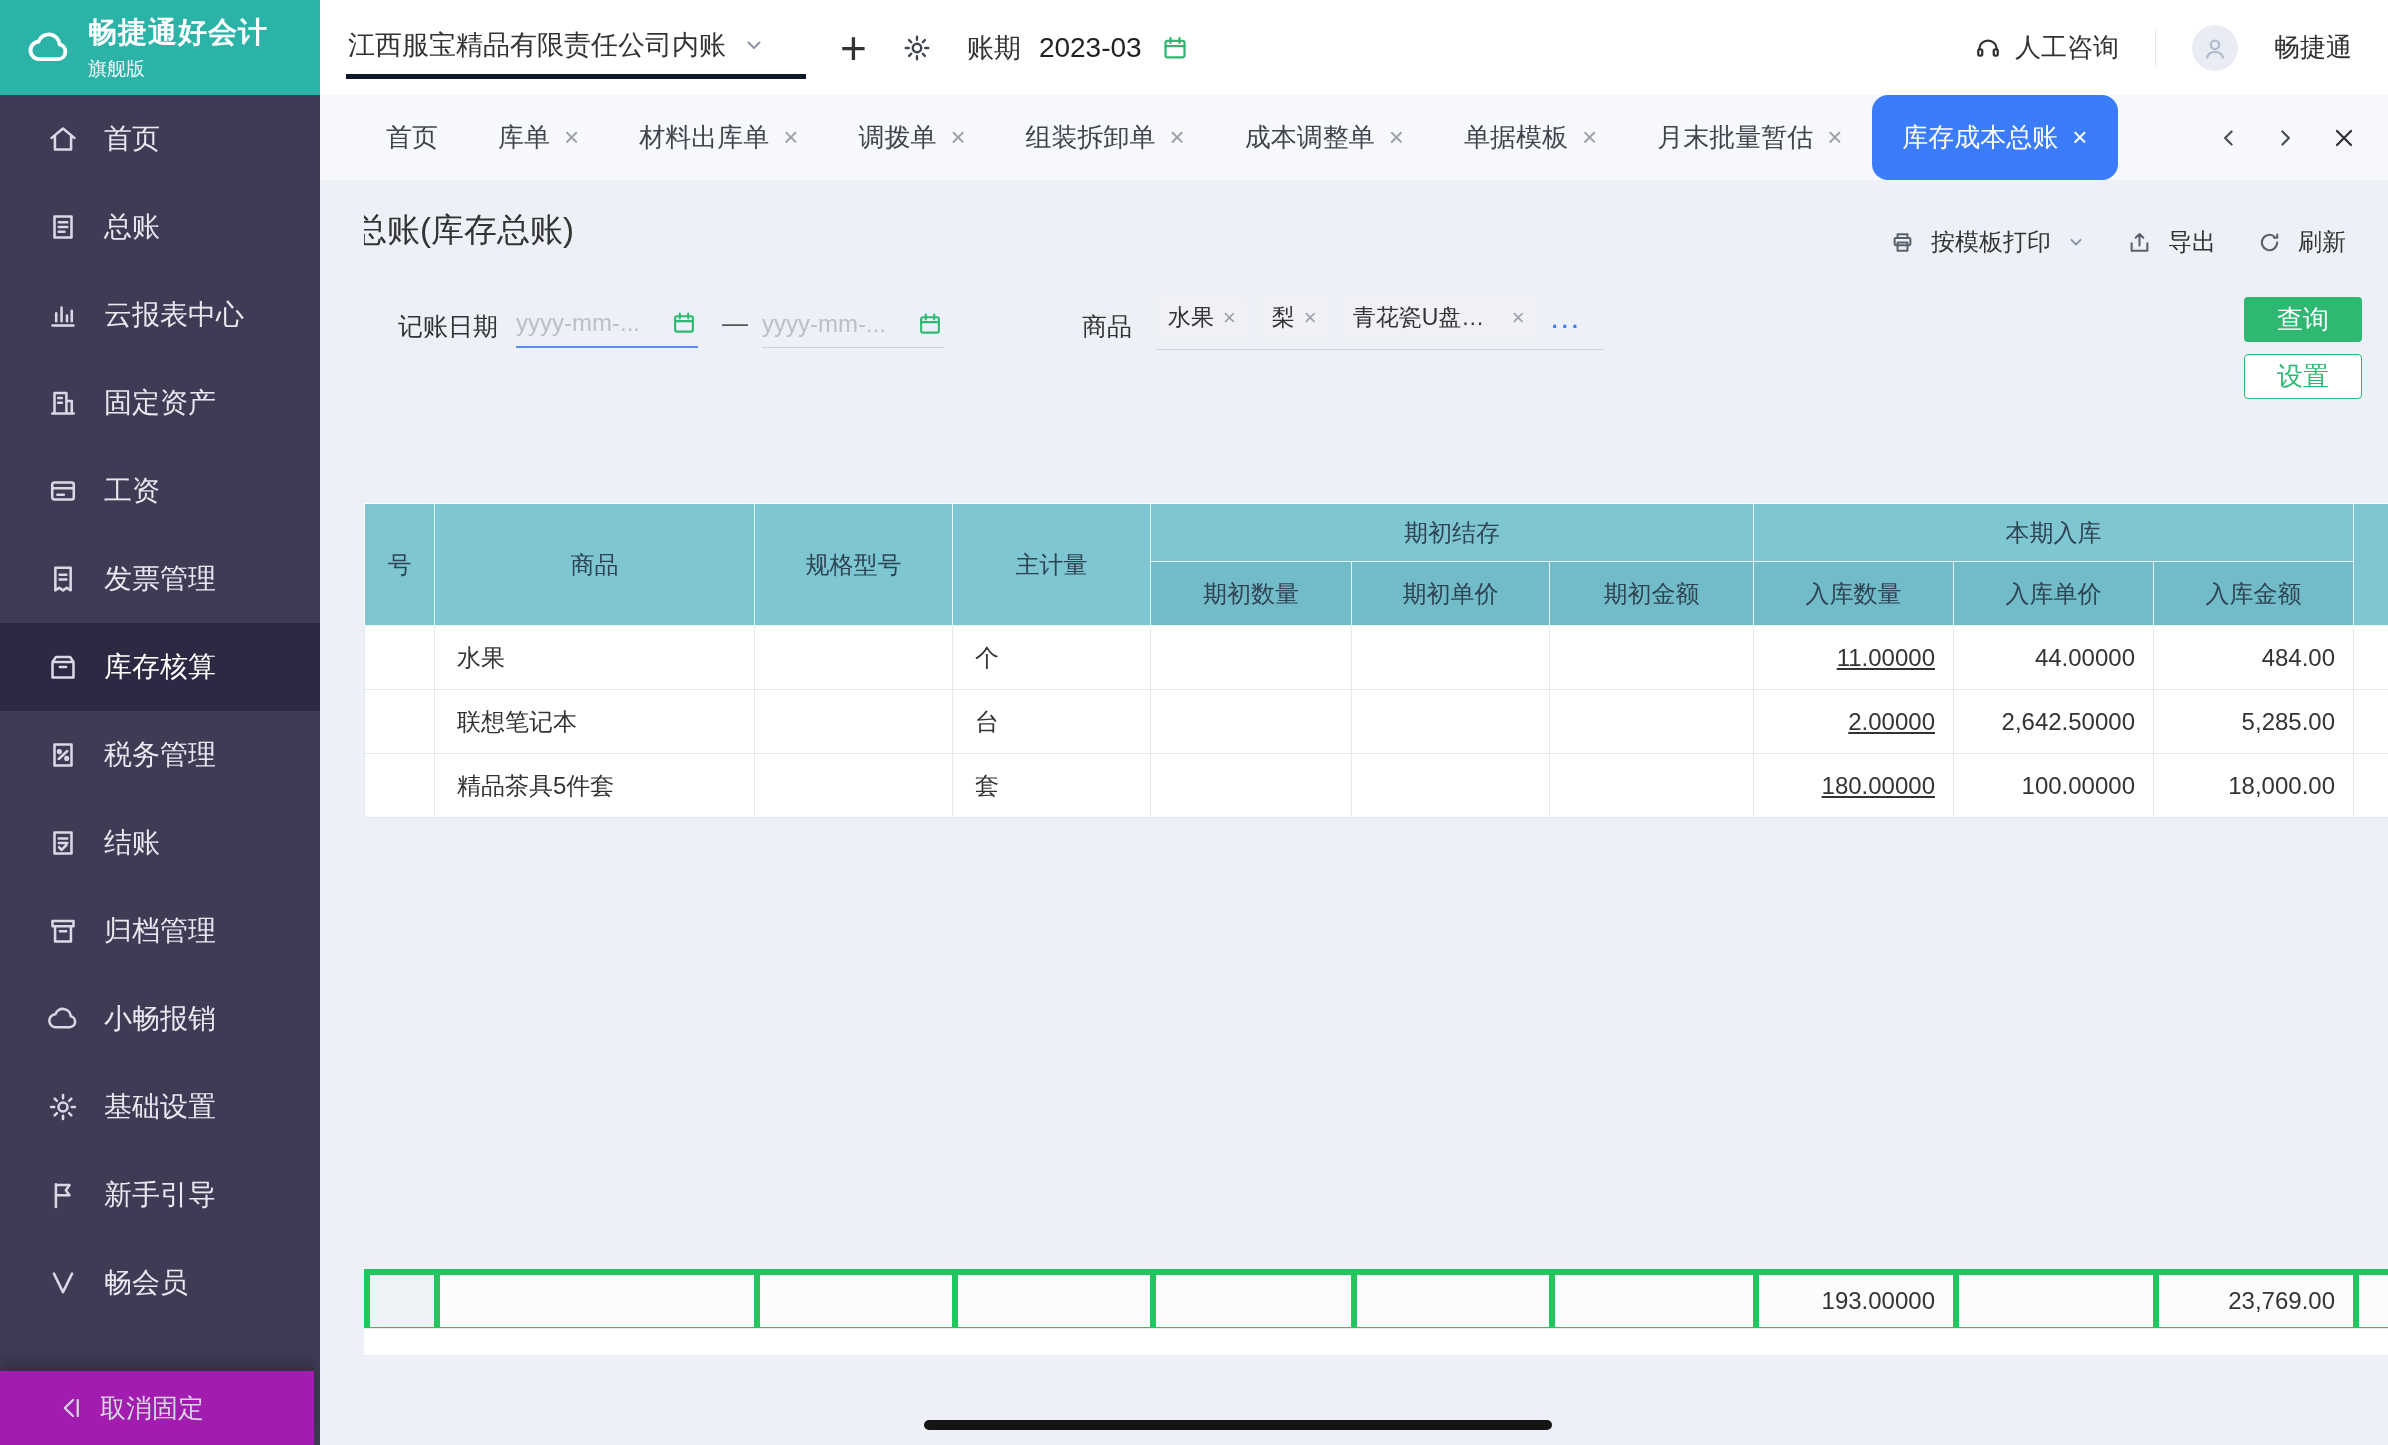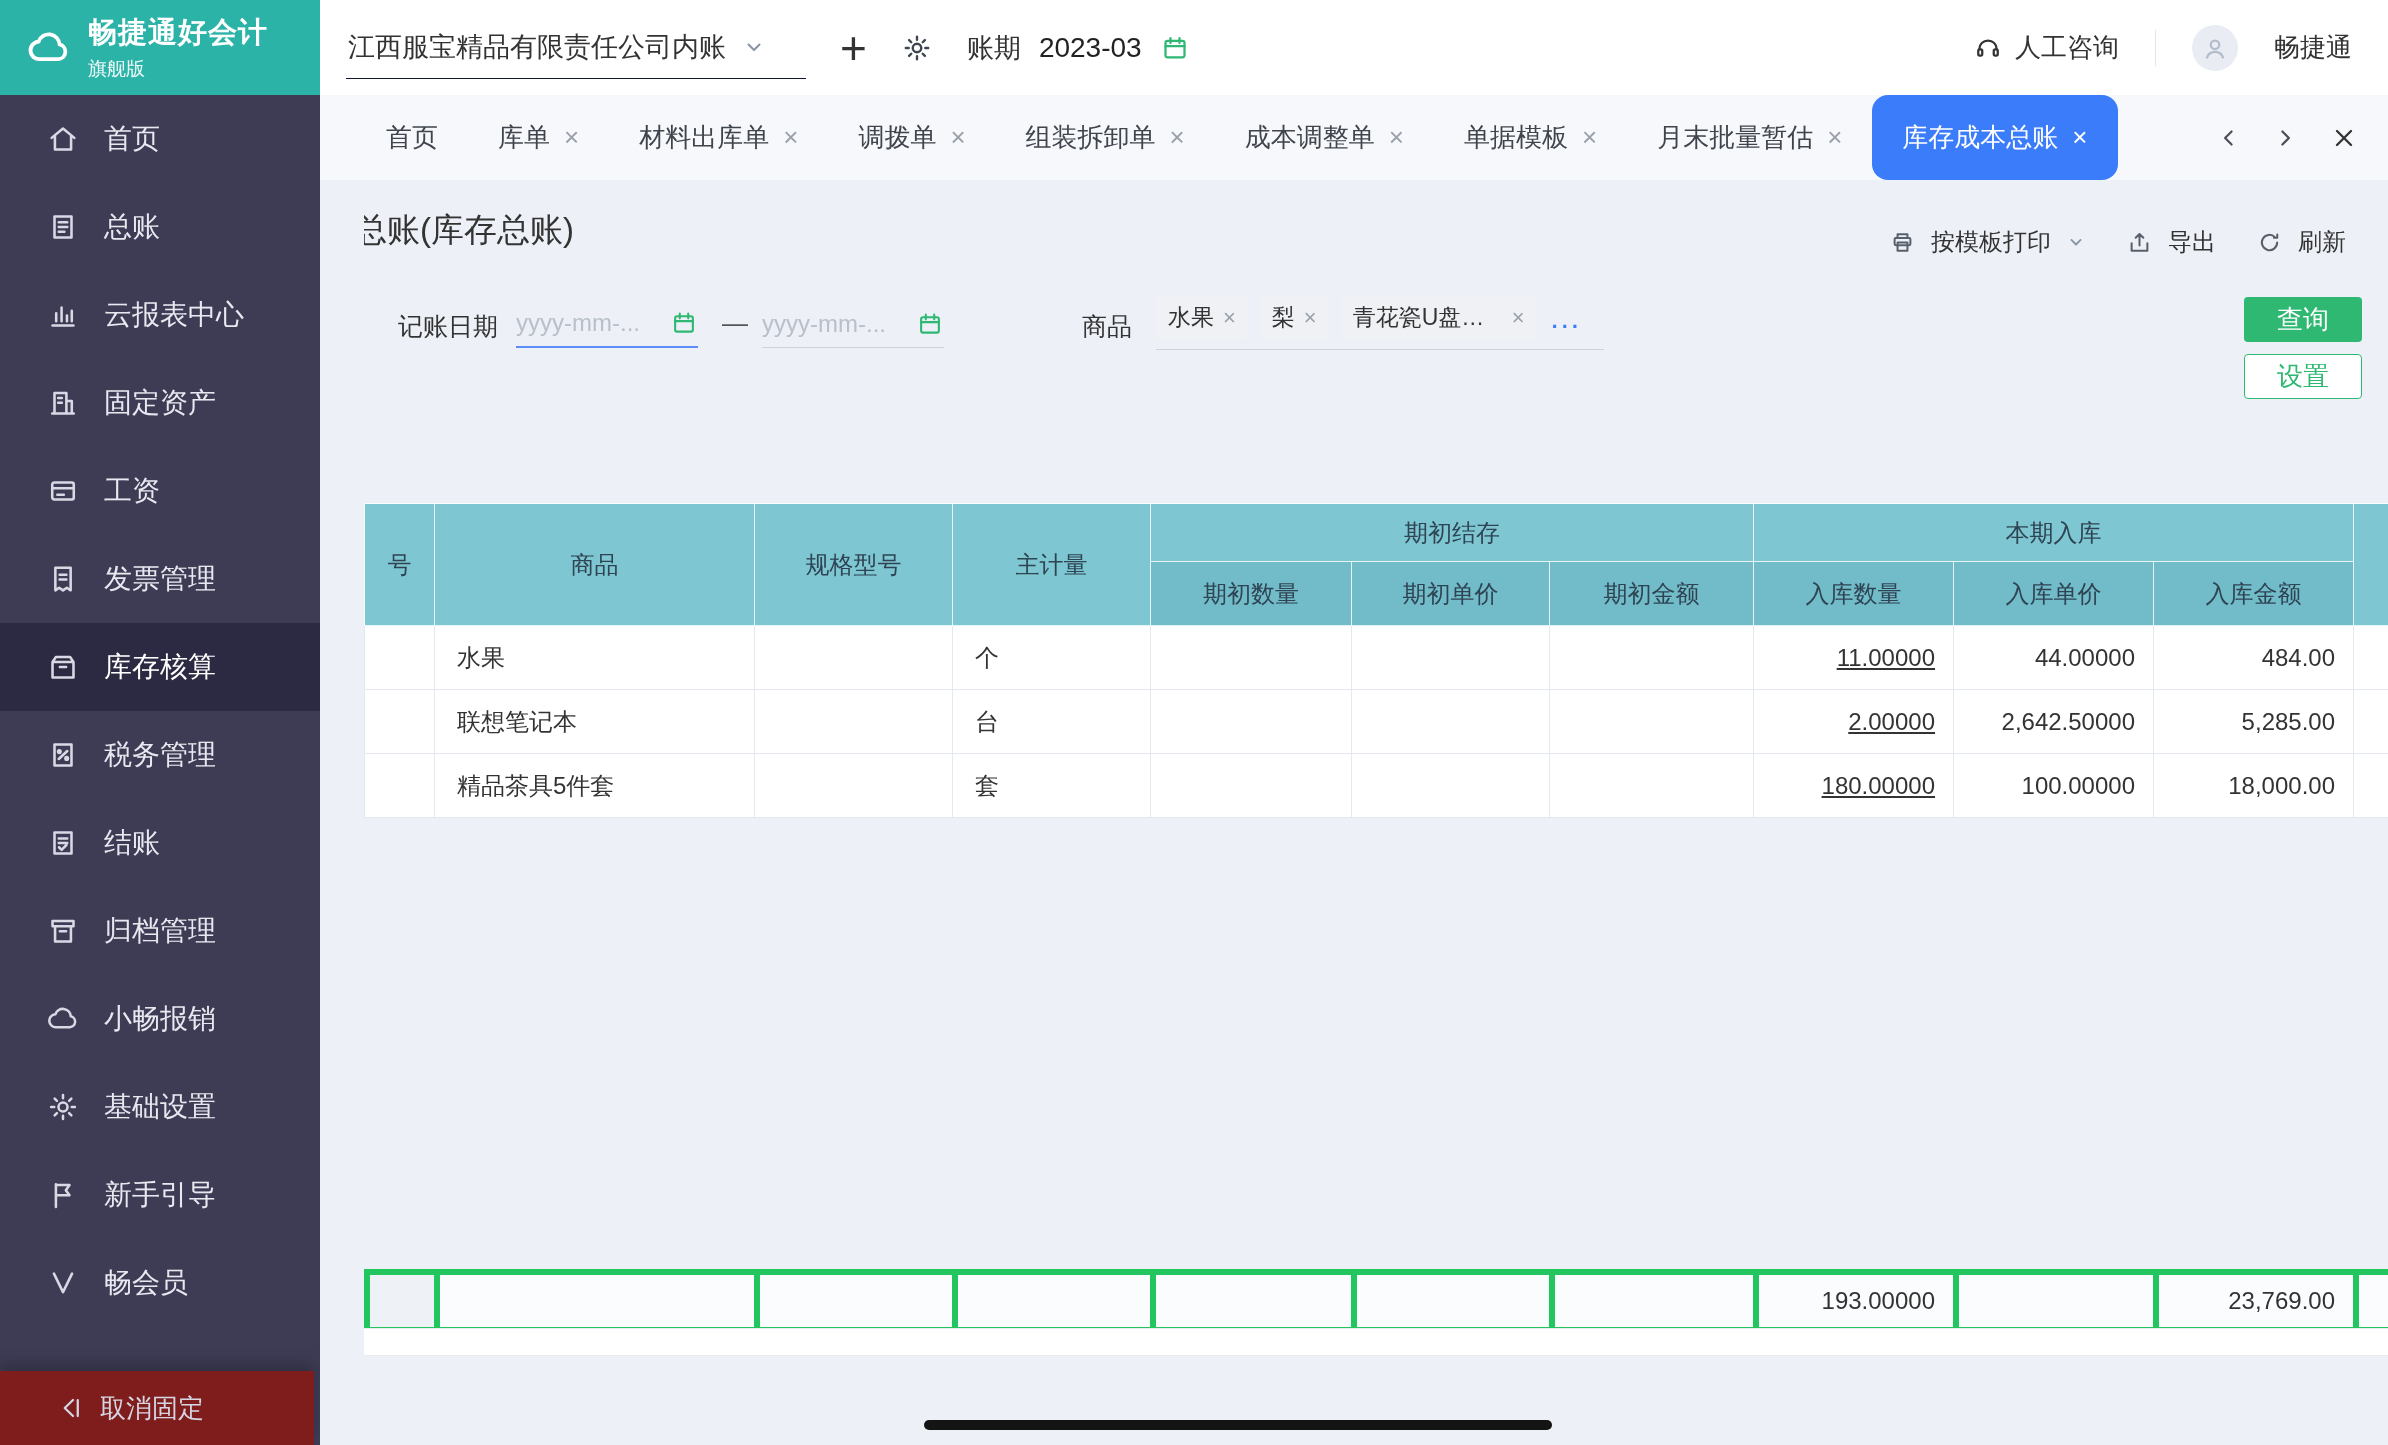--- a/index.html
+++ b/index.html
@@ -10,29 +10,29 @@
   
   .sidebar { position:relative; flex:0 0 320px; background:#3e3c55; height:100%; overflow:hidden; }
   .logo { height:95px; background:#2bb3a8; display:flex; align-items:center; padding-left:26px; gap:16px; }
   .logo svg { width:46px; height:46px; color:#ffffff; }
   .logo-name { color:#fff; font-size:29px; font-weight:bold; letter-spacing:1px; }
   .logo-edition { color:rgba(255,255,255,.92); font-size:19px; margin-top:3px; }
   .menu { height:1276px; overflow:hidden; }
   .menu-item { height:88px; display:flex; align-items:center; padding-left:46px; gap:24px; color:#e8e8f0; font-size:28px; cursor:pointer; }
   .menu-item svg { width:34px; height:34px; color:#d9d9e6; flex:0 0 34px; }
   .menu-item.selected { background:#2c2a42; color:#ffffff; }
-  .pin-bar { position:absolute; bottom:0; left:0; right:6px; height:74px; background:#7f1d1d; box-shadow:0 -8px 14px rgba(0,0,0,.22); display:flex; align-items:center; padding-left:56px; gap:14px; color:#d6d6e2; font-size:26px; cursor:pointer; }
+  .pin-bar { position:absolute; bottom:0; left:0; right:6px; height:74px; background:#a21caf; box-shadow:0 -8px 14px rgba(0,0,0,.22); display:flex; align-items:center; padding-left:56px; gap:14px; color:#d6d6e2; font-size:26px; cursor:pointer; }
   .pin-bar svg { width:30px; height:30px; }
 
   
   .main { flex:1; display:flex; flex-direction:column; width:2068px; }
 
   
   .topbar { height:95px; background:#fff; display:flex; align-items:center; padding:0 36px 0 26px; gap:34px; }
-  .company { display:flex; align-items:center; gap:16px; font-size:27px; color:#333; height:62px; border-bottom:1px solid #0f172a; padding:0 14px 0 2px; min-width:460px; cursor:pointer; }
+  .company { display:flex; align-items:center; gap:16px; font-size:27px; color:#333; height:62px; border-bottom:5px solid #0f172a; padding:0 14px 0 2px; min-width:460px; cursor:pointer; }
   .company svg { width:24px; height:24px; color:#8a93a3; }
   .icon-btn { display:flex; align-items:center; justify-content:center; cursor:pointer; color:#3f4651; }
   .plus-btn { font-size:46px; font-weight:300; color:#333; line-height:1; }
   .icon-btn svg { width:32px; height:32px; }
   .period { display:flex; align-items:center; gap:18px; font-size:27px; color:#333; }
   .period-value { font-size:28px; color:#222; }
   .period svg { width:30px; height:30px; color:#2eb872; }
   .topbar-right { margin-left:auto; display:flex; align-items:center; gap:36px; }
   .support { display:flex; align-items:center; gap:12px; font-size:26px; color:#333; cursor:pointer; }
   .support svg { width:30px; height:30px; color:#333; }

